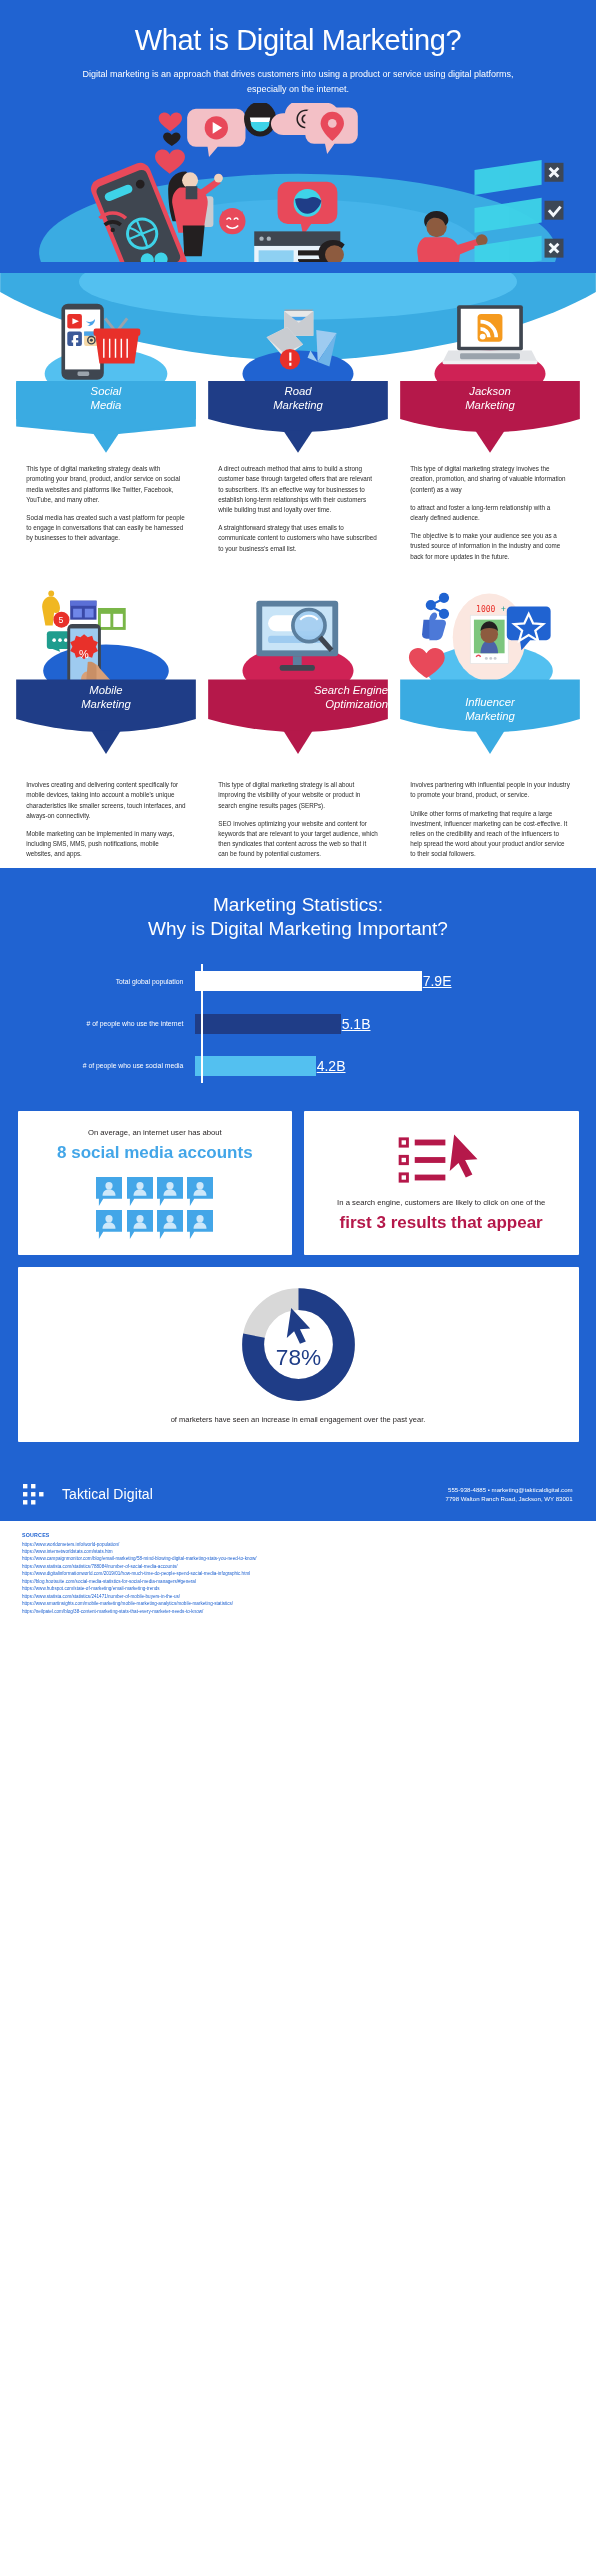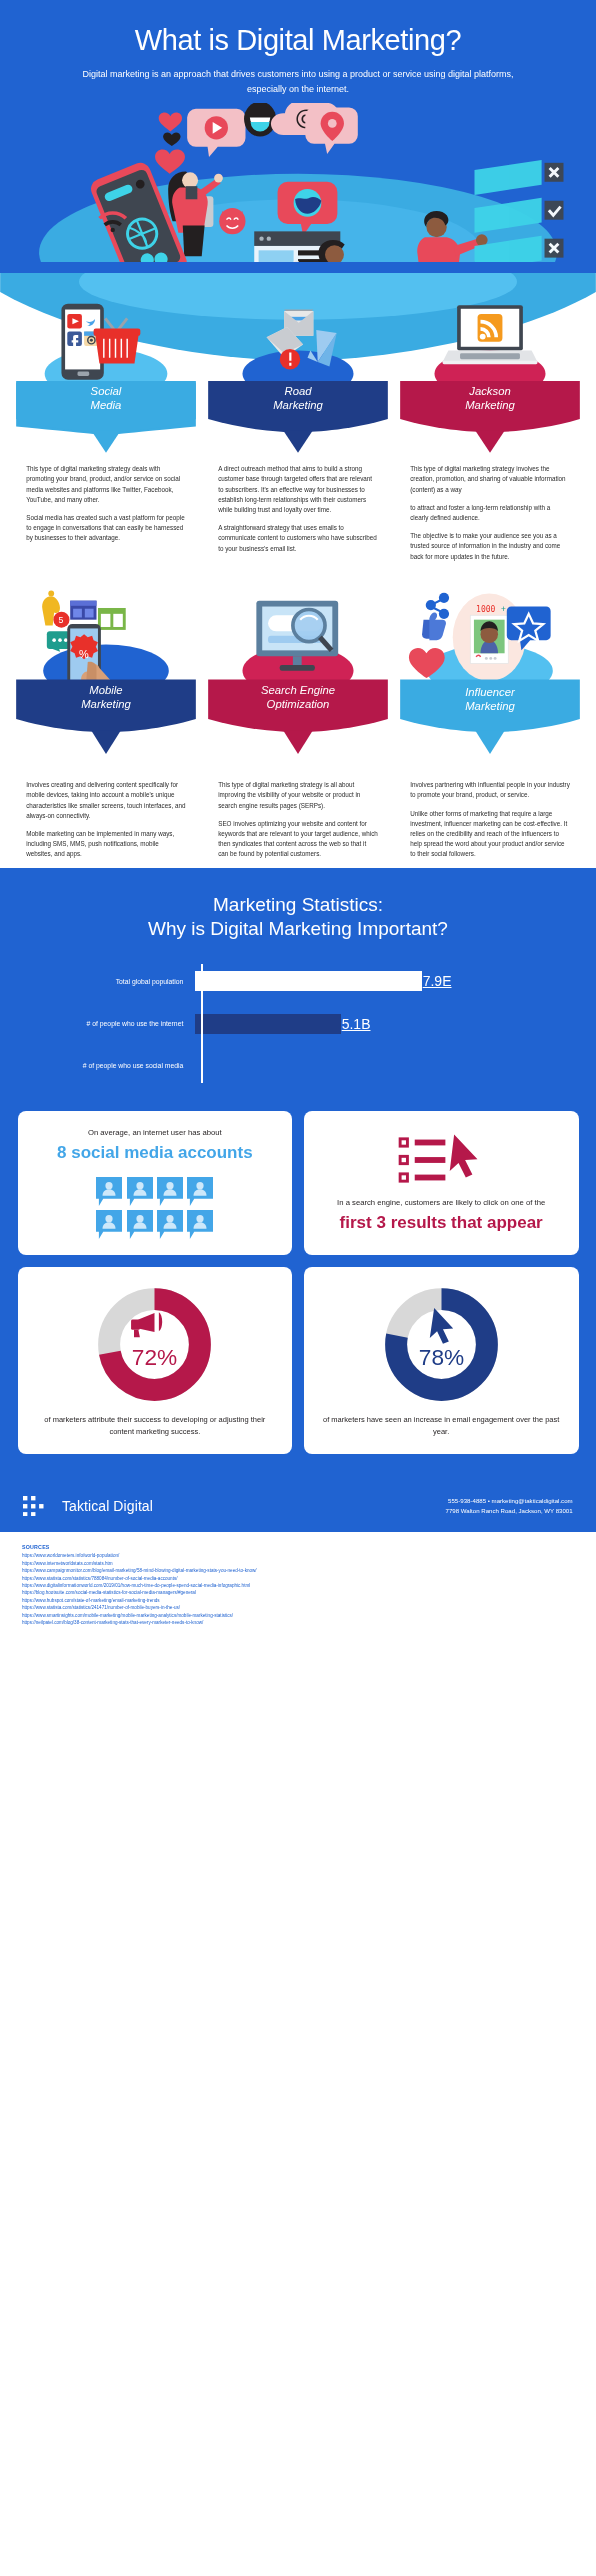--- a/index.html
+++ b/index.html
@@ -130,21 +130,21 @@
 
   
   .cards {
     background:#2063d1;
     padding:5.8px 17.5px 17.5px;
   }
   .cardrow { display:flex; gap:11.7px; margin-bottom:11.7px; }
   .card {
     background:#fff;
     flex:1;
-    border-radius:8px;
+    border-radius:1px;
     padding:16px 14.6px;
     display:flex;
     flex-direction:column;
     align-items:center;
     justify-content:center;
     text-align:center;
   }
   .card-small { font-size:7.7px; line-height:1.55; color:#231f20; }
   .card-big { font-size:17px; line-height:1.18; font-weight:700; margin-top:4.4px; }
   .blue-big { color:#43a6e8; }
@@ -499,21 +499,21 @@
               <circle cx="138" cy="50" r="22" fill="#9ecbf0" opacity=".9"></circle>
               <circle cx="138" cy="50" r="22" fill="none" stroke="#5b7f9e" stroke-width="5"></circle>
               <path d="M126 42a16 16 0 0 1 24 0" stroke="#fff" stroke-width="3" fill="none"></path>
               <path d="M153 66l16 18" stroke="#3f4650" stroke-width="7"></path>
               <rect x="116" y="92" width="12" height="14" fill="#5b7f9e"></rect>
               <rect x="98" y="104" width="48" height="8" rx="3" fill="#3f4650"></rect>
             </g>
             <path d="M0 124 H246 V178 C200 192 150 196 123 196 C96 196 46 192 0 178 Z" fill="#b5184a"></path>
             <path d="M103 194 H143 L123 226 Z" fill="#b5184a"></path>
           </svg>
-          <div class="pod-label" style="top:94px;">
+          <div class="pod-label" style="top:94px;text-align:right;">
             <div>Search Engine</div>
             <div>Optimization</div>
           </div>
         </div>
         <div class="body-text">
           <p>This type of digital marketing strategy is all about improving the visibility of your website or product in search engine results pages (SERPs).</p>
           <p>SEO involves optimizing your website and content for keywords that are relevant to your target audience, which then syndicates that content across the web so that it can be found by potential customers.</p>
         </div>
       </div>
 
@@ -542,21 +542,21 @@
                 <circle cx="124" cy="95" r="2" fill="#c9ccd1"></circle>
                 <circle cx="130" cy="95" r="2" fill="#c9ccd1"></circle>
               <text x="104" y="32" font-size="11" fill="#e8302a" font-family="DejaVu Sans Mono, monospace">1000</text>
               <text x="138" y="32" font-size="11" fill="#1f9d8e" font-family="DejaVu Sans Mono, monospace">+</text>
               <path d="M152 24h48a6 6 0 0 1 6 6v34a6 6 0 0 1-6 6h-22l-12 14-2-14h-12a6 6 0 0 1-6-6V30a6 6 0 0 1 6-6z" fill="#2063d1"></path>
               <path d="M176 34l6 13 14 1-11 9 4 14-13-8-13 8 4-14-11-9 14-1z" fill="none" stroke="#fff" stroke-width="3"></path>
             </g>
             <path d="M0 124 H246 V178 C200 192 150 196 123 196 C96 196 46 192 0 178 Z" fill="#3aabe2"></path>
             <path d="M103 194 H143 L123 226 Z" fill="#3aabe2"></path>
           </svg>
-          <div class="pod-label" style="top:96px;">
+          <div class="pod-label" style="top:106px;">
             <div>Influencer</div>
             <div>Marketing</div>
           </div>
         </div>
         <div class="body-text">
           <p>Involves partnering with influential people in your industry to promote your brand, product, or service.</p>
           <p>Unlike other forms of marketing that require a large investment, influencer marketing can be cost-effective. It relies on the credibility and reach of the influencers to help spread the word about your product and/or service to their social followers.</p>
         </div>
       </div>
 
@@ -583,20 +583,24 @@
       <div class="barrow">
         <div class="barlabel"># of people who use the internet</div>
         <div class="bartrack">
           <div class="bar" style="width:146px;background:#1f3d87;"></div>
           <div class="barval">5.1B</div>
         </div>
       </div>
 
       <div class="barrow">
         <div class="barlabel"># of people who use social media</div>
+        <div class="bartrack">
+          <div class="bar" style="width:121px;background:#53c0f0;"></div>
+          <div class="barval">4.2B</div>
+        </div>
       </div>
     </div>
   </section>
 
   <section class="cards">
 
     <div class="cardrow">
       <div class="card">
         <div class="card-small">On average, an internet user has about</div>
         <div class="card-big blue-big">8 social media accounts</div>
@@ -662,34 +666,20 @@
               <rect x="24" y="57" width="42" height="8"></rect>
           </g>
           <path d="M78 2l32 34-17 1 10 20-9 4-10-20-12 11z" fill="#b5184a"></path>
         </svg>
         <div class="card-small" style="margin-top:10.2px;">In a search engine, customers are likely to click on one of the</div>
         <div class="card-big red-big">first 3 results that appear</div>
       </div>
     </div>
 
     <div class="cardrow">
-      <div class="card">
-        <svg width="123" height="123" viewBox="0 0 168 168">
-          <circle cx="84" cy="84" r="62" fill="none" stroke="#d8d8d8" stroke-width="30"></circle>
-          <circle cx="84" cy="84" r="62" fill="none" stroke="#b5184a" stroke-width="30" stroke-dasharray="280.5 389.6" transform="rotate(-90 84 84)"></circle>
-          <g>
-            <path d="M62 50l22-9v26l-22-5z" fill="#b5184a"></path>
-            <rect x="52" y="50" width="12" height="14" rx="2" fill="#b5184a"></rect>
-            <path d="M56 64h6l2 10h-8z" fill="#b5184a"></path>
-            <path d="M90 40c6 4 6 22 0 26z" fill="#b5184a"></path>
-          </g>
-          <text x="84" y="112" text-anchor="middle" font-size="31" fill="#b5184a" font-family="Liberation Sans, sans-serif">72%</text>
-        </svg>
-        <div class="donut-cap">of marketers attribute their success to developing or adjusting their content marketing success.</div>
-      </div>
 
       <div class="card">
         <svg width="123" height="123" viewBox="0 0 168 168">
           <circle cx="84" cy="84" r="62" fill="none" stroke="#d8d8d8" stroke-width="30"></circle>
           <circle cx="84" cy="84" r="62" fill="none" stroke="#1f3d87" stroke-width="30" stroke-dasharray="303.9 389.6" transform="rotate(-90 84 84)"></circle>
           <path d="M74 34l26 28-14 1 8 17-8 3-8-17-10 9z" fill="#1f3d87"></path>
           <text x="84" y="112" text-anchor="middle" font-size="31" fill="#1f3d87" font-family="Liberation Sans, sans-serif">78%</text>
         </svg>
         <div class="donut-cap">of marketers have seen an increase in email engagement over the past year.</div>
       </div>

